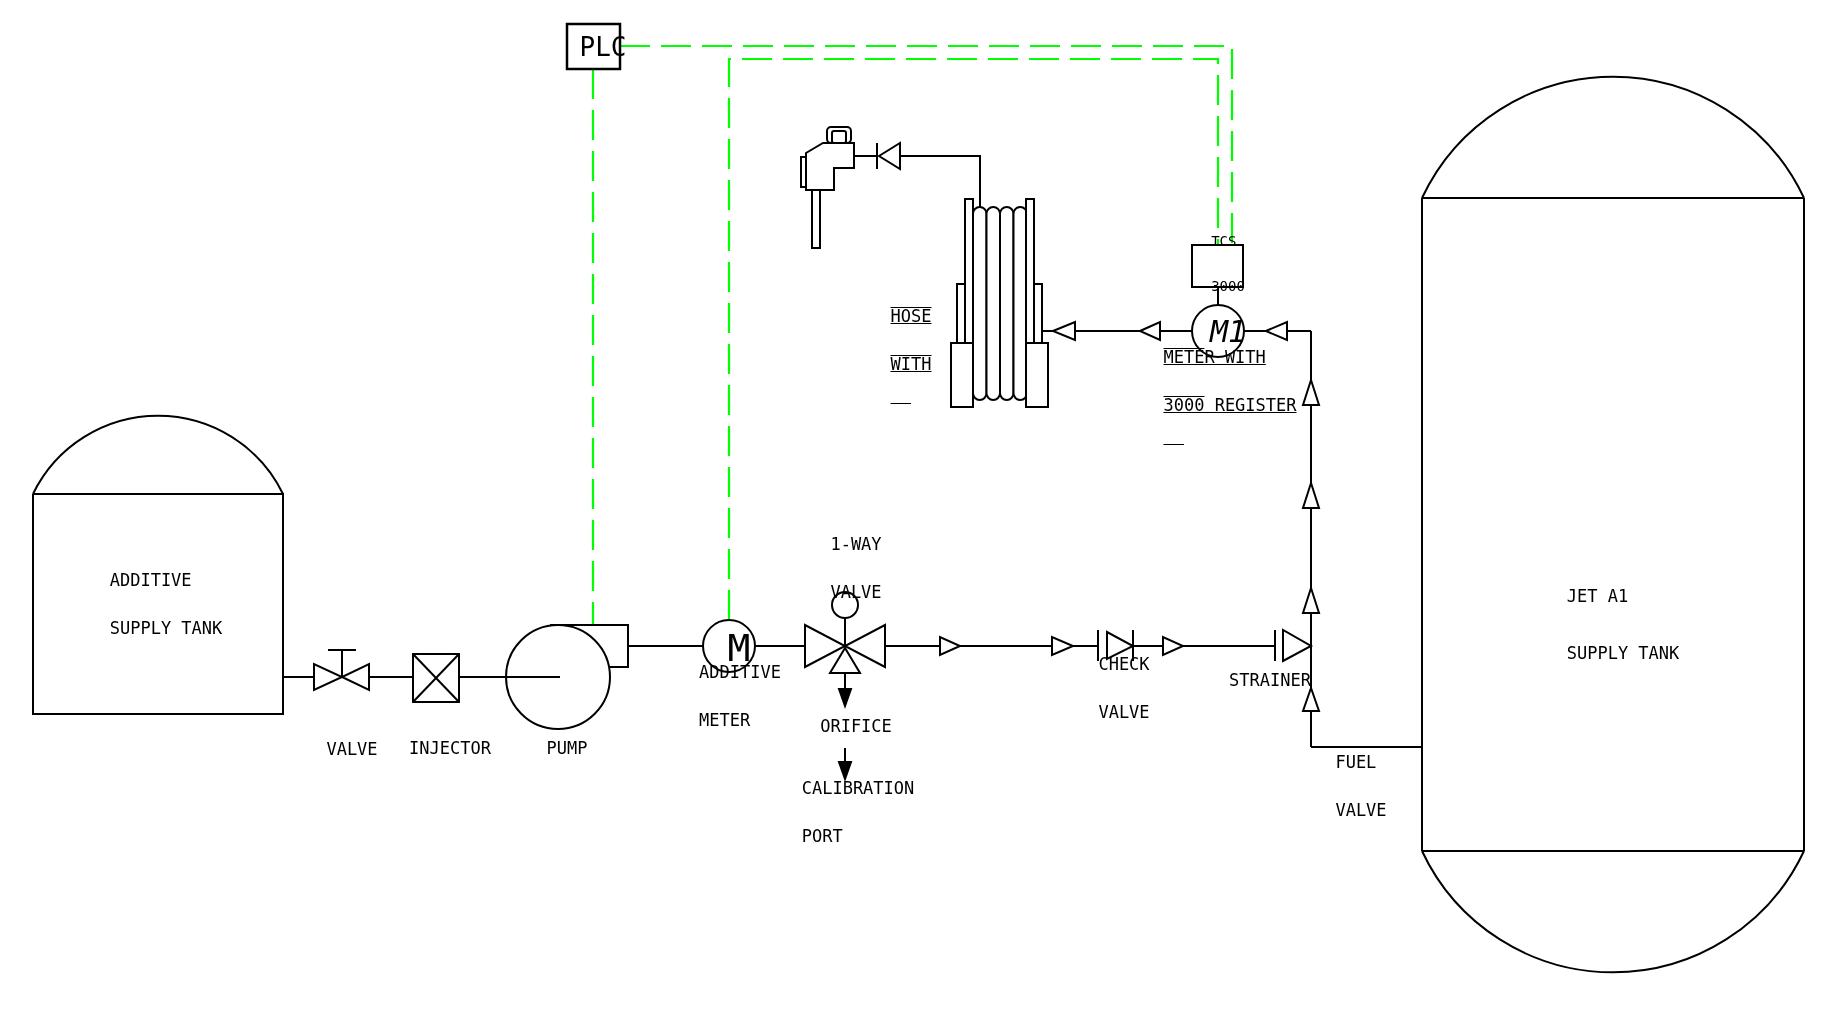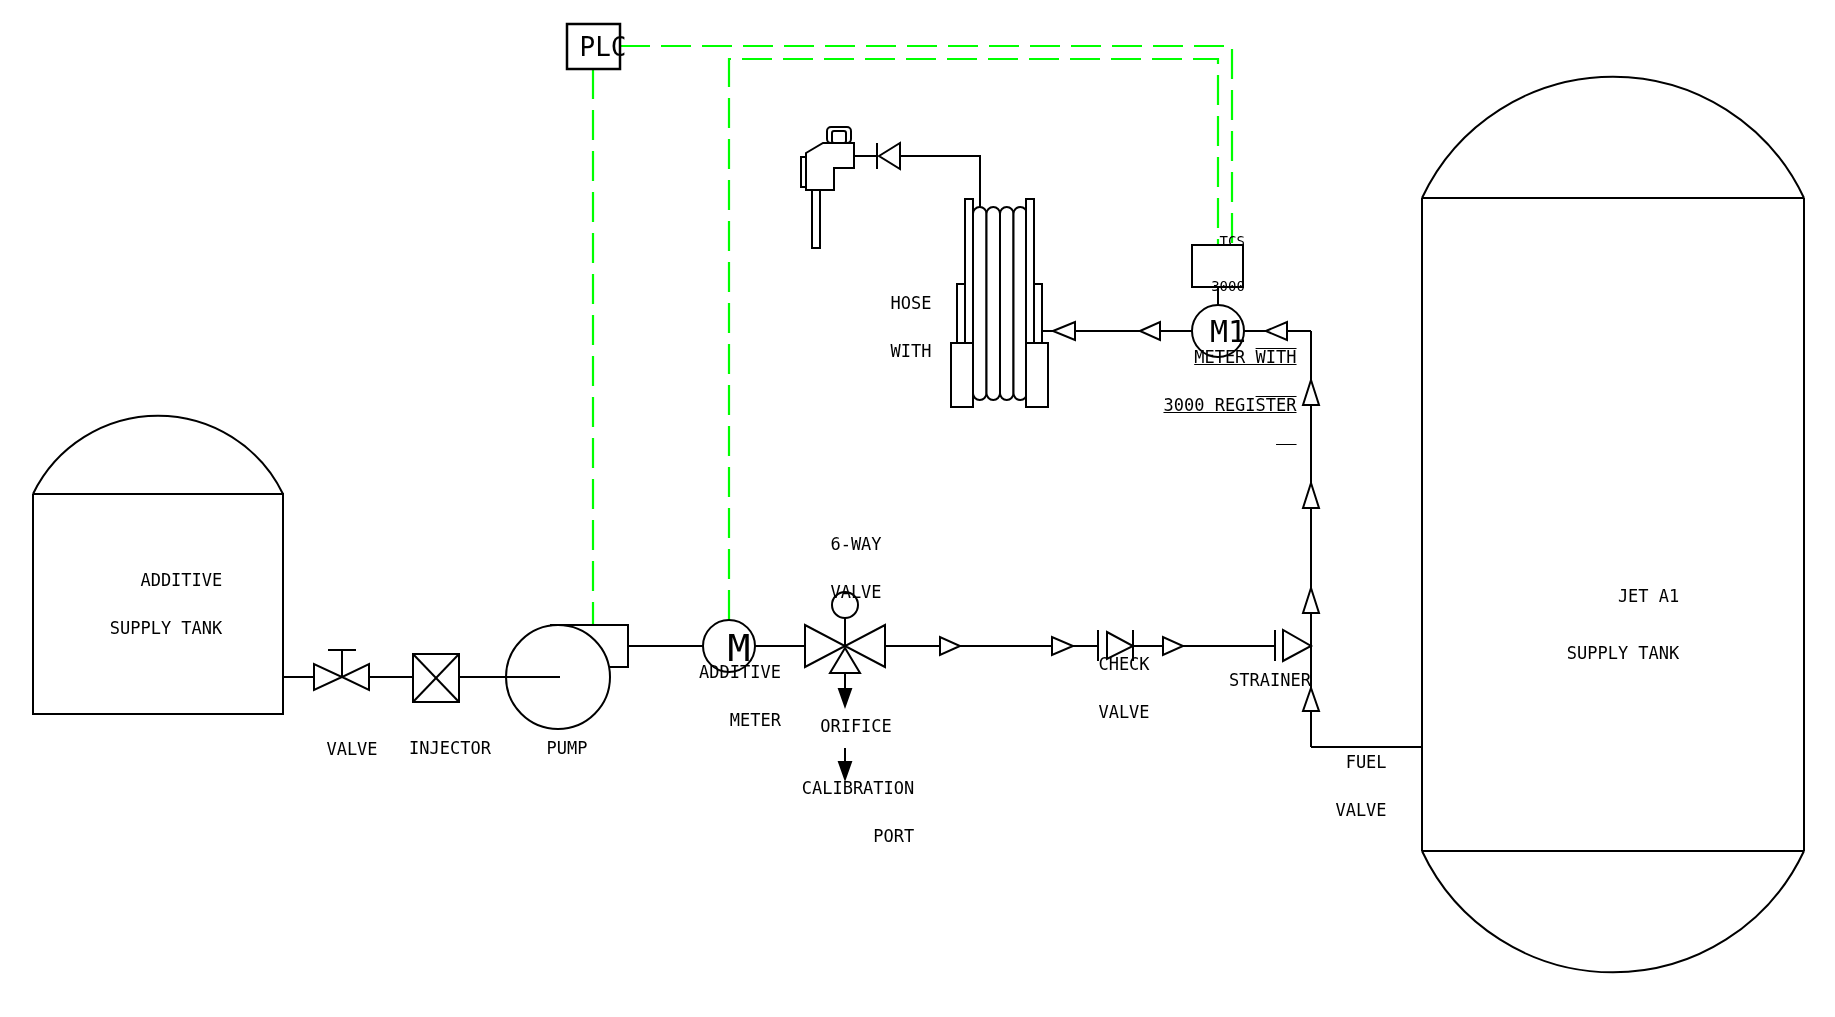--- a/index.html
+++ b/index.html
@@ -1,20 +1,20 @@
 <!DOCTYPE html>
 <html><head>
 <meta charset="utf-8">
 <style>
   html,body{margin:0;padding:0;background:#ffffff;}
   #canvas{position:relative;width:1835px;height:1017px;background:#ffffff;overflow:hidden;
           font-family:"DejaVu Sans Mono","Liberation Mono",monospace;}
   #linework{position:absolute;left:0;top:0;width:1835px;height:1017px;}
   .lbl{position:absolute;transform:translate(-50%,-50%);font-size:17px;line-height:16px;
-       text-align:right;color:#000;white-space:pre;padding-left:20px;}
+       text-align:left;color:#000;white-space:pre;padding-left:20px;}
   .lbl span{display:block;}
   .lbl-plc{font-size:26px;}
   .lbl-tcs{font-size:14px;line-height:15px;}
   .lbl-m{font-size:38px;line-height:38px;}
   .lbl-m1{font-size:30px;line-height:30px;}
   .lbl-jet{font-size:17px;line-height:19px;}
 </style>
 </head>
 <body>
 
@@ -154,28 +154,28 @@
     <circle cx="1218" cy="331" r="26" stroke="#000000" stroke-width="2" fill="#ffffff"></circle>
   </svg>
 
   <div class="lbl lbl-plc" style="left:593px;top:47px;">PLC</div>
 
   <div class="lbl lbl-tcs" style="left:1218px;top:264px;">
     <span>TCS</span>
     <span>3000</span>
   </div>
 
-  <div class="lbl lbl-m1" style="left:1218px;top:332px;">M1</div>
+  <div class="lbl lbl-m1" style="left:1218px;top:332px;font-style:italic;">M1</div>
 
   <div class="lbl" style="left:1220px;top:381px;text-decoration:underline;">
     <span>METER WITH</span>
     <span>3000 REGISTER</span>
   </div>
 
-  <div class="lbl" style="left:901px;top:327px;">
+  <div class="lbl" style="left:901px;top:340px;text-decoration:underline;">
     <span>HOSE</span>
     <span>WITH</span>
   </div>
 
   <div class="lbl" style="left:156px;top:604px;">
     <span>ADDITIVE</span>
     <span>SUPPLY TANK</span>
   </div>
 
   <div class="lbl" style="left:342px;top:749px;">VALVE</div>
@@ -185,21 +185,21 @@
   <div class="lbl" style="left:557px;top:748px;">PUMP</div>
 
   <div class="lbl lbl-m" style="left:729px;top:648px;">M</div>
 
   <div class="lbl" style="left:730px;top:696px;">
     <span>ADDITIVE</span>
     <span>METER</span>
   </div>
 
   <div class="lbl" style="left:846px;top:568px;">
-    <span>6-WAY</span>
+    <span>1-WAY</span>
     <span>VALVE</span>
   </div>
 
   <div class="lbl" style="left:846px;top:726px;">ORIFICE</div>
 
   <div class="lbl" style="left:848px;top:812px;">
     <span>CALIBRATION</span>
     <span>PORT</span>
   </div>
 

